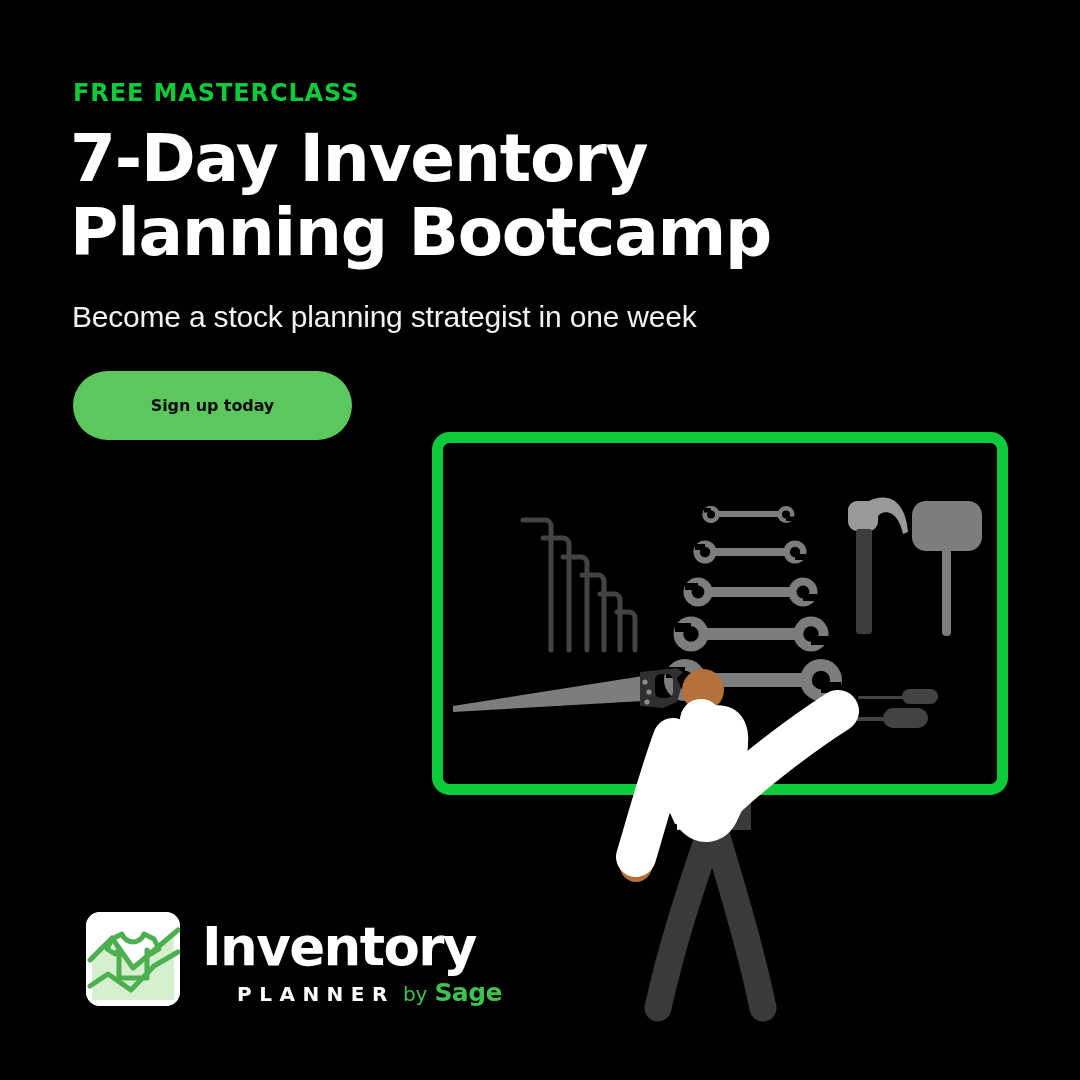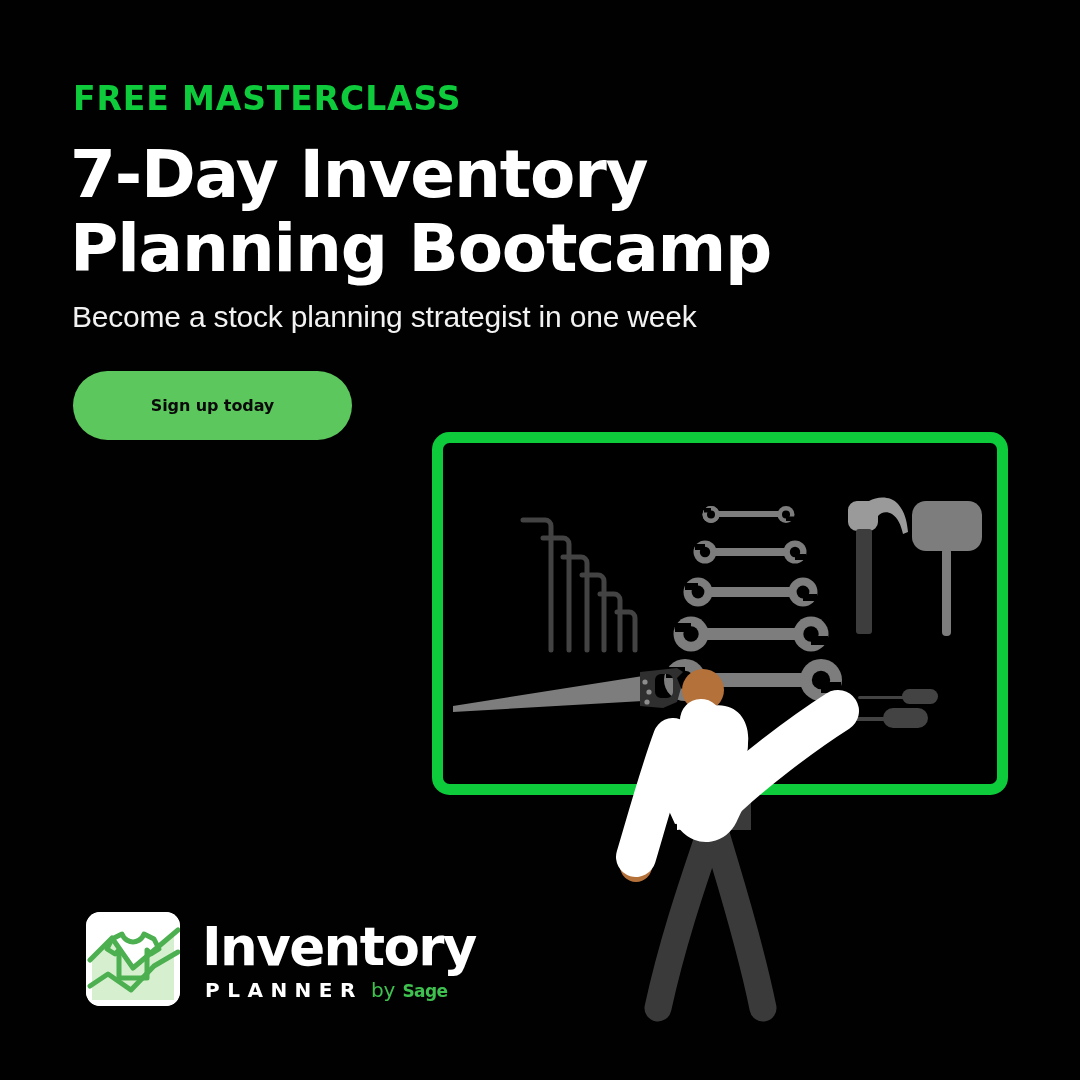--- a/index.html
+++ b/index.html
@@ -12,29 +12,29 @@
   #canvas {
     position: relative;
     width: 1080px; height: 1080px;
     background: #010101;
   }
 
   
   .eyebrow {
     position: absolute;
     left: 73px; top: 79px;
-    font-size: 33px;
+    font-size: 24px;
     font-weight: 700;
     letter-spacing: 0.9px;
     color: #0ecb3c;
     font-family: "DejaVu Sans", sans-serif;
   }
   .headline {
     position: absolute;
-    left: 70px; top: 138px;
+    left: 70px; top: 122px;
     width: 720px;
     font-size: 66px;
     line-height: 74px;
     font-weight: 700;
     color: #ffffff;
     letter-spacing: -1.2px;
     font-family: "DejaVu Sans", sans-serif;
   }
   .subhead {
     position: absolute;
@@ -89,30 +89,31 @@
     align-items: baseline;
     margin-top: 4px;
     margin-left: 3px;
   }
   .logo-planner {
     font-size: 20px;
     font-weight: 700;
     color: #ffffff;
     letter-spacing: 7.5px;
     font-family: "DejaVu Sans", sans-serif;
+    margin-left: 32px;
   }
   .logo-by {
     font-size: 20px;
     font-weight: 400;
     color: #3ec14f;
     margin-left: 8px;
     font-family: "DejaVu Sans", sans-serif;
   }
   .logo-sage {
-    font-size: 17px;
+    font-size: 25px;
     font-weight: 700;
     color: #3ec14f;
     margin-left: 7px;
     letter-spacing: -0.6px;
     font-family: "DejaVu Sans", sans-serif;
   }
 
   
   .illo {
     position: absolute;

